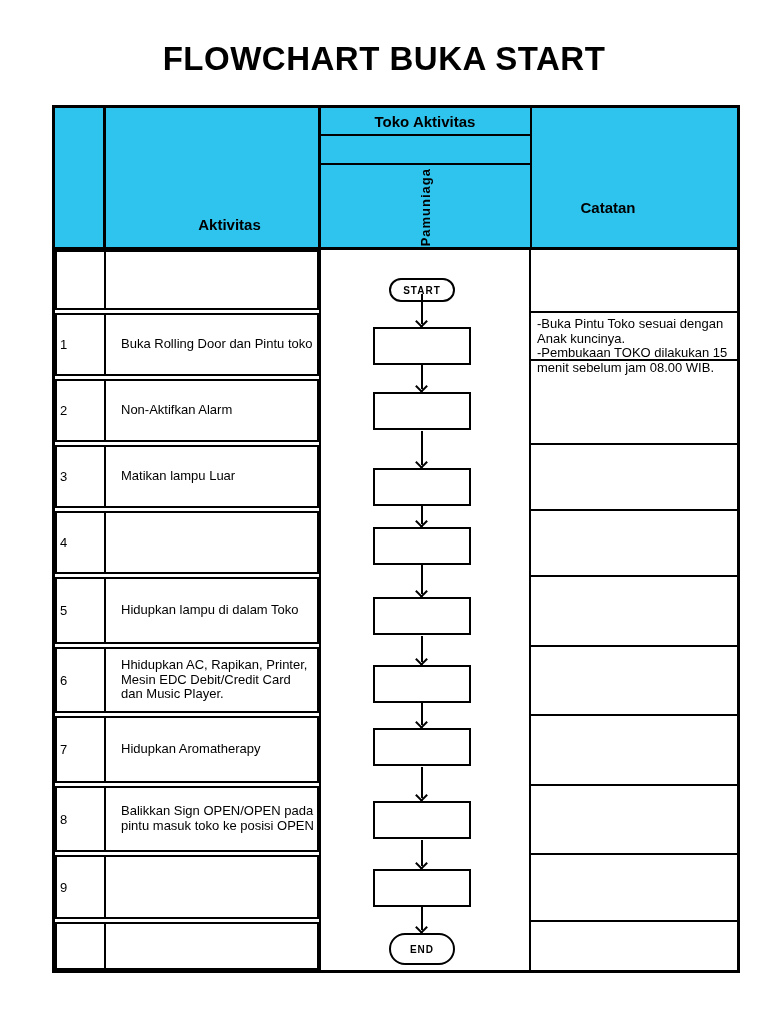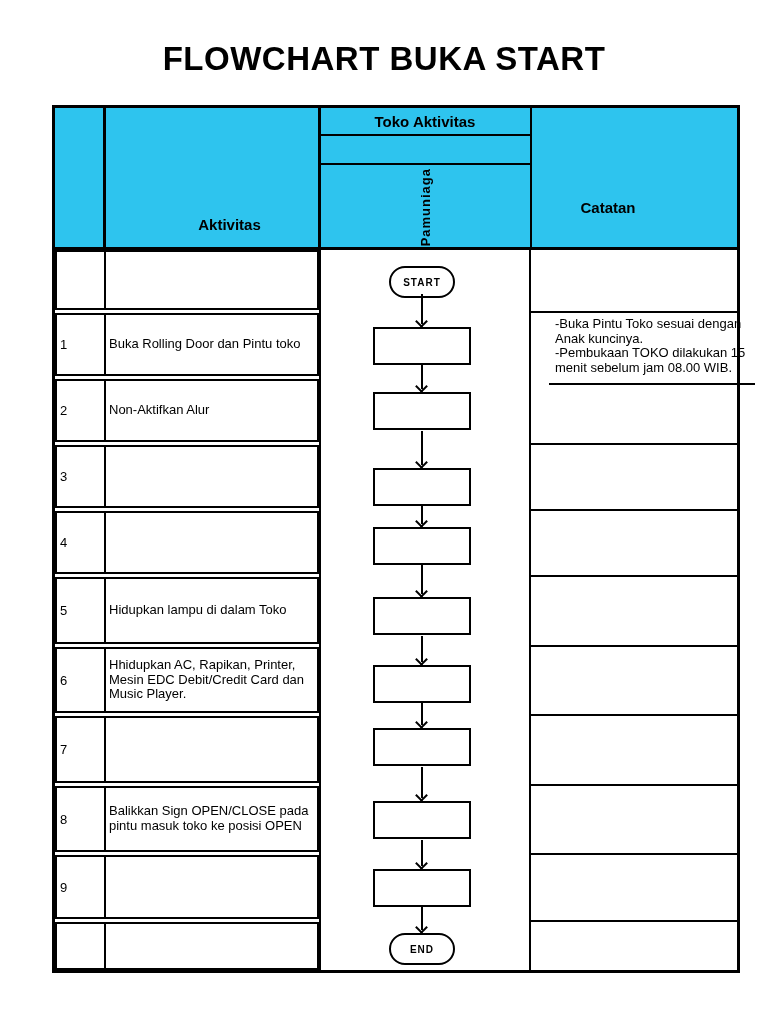--- a/index.html
+++ b/index.html
@@ -34,21 +34,21 @@
     position:absolute;left:0;width:264px;border:2.5px solid #000;box-sizing:border-box;
     background:#fff;
   }
   .rowbox .no{
     position:absolute;left:3px;top:0;bottom:0;width:44px;
     display:flex;align-items:center;font-size:13px;
   }
   .rowbox .nodiv{position:absolute;left:47px;top:0;bottom:0;width:2px;background:#000;}
   .rowbox .act{
     position:absolute;left:49px;right:2px;top:0;bottom:0;
-    display:flex;align-items:center;padding-left:3px;box-sizing:border-box;
+    display:flex;align-items:center;padding-left:15px;box-sizing:border-box;
     font-size:13px;line-height:1.15;
   }
   .notecell{
     position:absolute;left:476px;width:206px;box-sizing:border-box;
     border-bottom:2px solid #000;padding:4px 4px 0 6px;
     font-size:13px;line-height:1.13;white-space:pre-line;
   }
   .notecell.last{border-bottom:none;}
   .lane{
     position:absolute;left:264px;top:0;width:212px;height:720px;
@@ -106,73 +106,75 @@
         <div class="act"></div>
       </div>
       <div class="rowbox" style="top:63px;height:63px;">
         <div class="no">1</div>
           <div class="nodiv"></div>
         <div class="act">Buka Rolling Door dan Pintu toko</div>
       </div>
       <div class="rowbox" style="top:129px;height:63px;">
         <div class="no">2</div>
           <div class="nodiv"></div>
-        <div class="act">Non-Aktifkan Alur</div>
+        <div class="act">Non-Aktifkan Alarm</div>
       </div>
       <div class="rowbox" style="top:195px;height:63px;">
         <div class="no">3</div>
           <div class="nodiv"></div>
+        <div class="act">Matikan lampu Luar</div>
       </div>
       <div class="rowbox" style="top:261px;height:63px;">
         <div class="no">4</div>
           <div class="nodiv"></div>
       </div>
       <div class="rowbox" style="top:327px;height:67px;">
         <div class="no">5</div>
           <div class="nodiv"></div>
         <div class="act">Hidupkan lampu di dalam Toko</div>
       </div>
       <div class="rowbox" style="top:397px;height:66px;">
         <div class="no">6</div>
           <div class="nodiv"></div>
         <div class="act">Hhidupkan AC, Rapikan, Printer, Mesin EDC Debit/Credit Card dan Music Player.</div>
       </div>
       <div class="rowbox" style="top:466px;height:67px;">
         <div class="no">7</div>
           <div class="nodiv"></div>
+        <div class="act">Hidupkan Aromatherapy</div>
       </div>
       <div class="rowbox" style="top:536px;height:66px;">
         <div class="no">8</div>
           <div class="nodiv"></div>
-        <div class="act">Balikkan Sign OPEN/CLOSE pada pintu masuk toko ke posisi OPEN</div>
+        <div class="act">Balikkan Sign OPEN/OPEN pada pintu masuk toko ke posisi OPEN</div>
       </div>
       <div class="rowbox" style="top:605px;height:64px;">
         <div class="no">9</div>
           <div class="nodiv"></div>
       </div>
       <div class="rowbox" style="top:672px;height:48px;">
         <div class="no"></div>
           <div class="nodiv"></div>
         <div class="act"></div>
       </div>
 
       <div class="notecell" style="top:0;height:63px;"></div>
-      <div class="notecell" style="top:63px;height:72px;margin-left:18px;">-Buka Pintu Toko sesuai dengan Anak kuncinya.
+      <div class="notecell" style="top:63px;height:48px;">-Buka Pintu Toko sesuai dengan Anak kuncinya.
 -Pembukaan TOKO dilakukan 15 menit sebelum jam 08.00 WIB.</div>
       <div class="notecell" style="top:129px;height:66px;"></div>
       <div class="notecell" style="top:195px;height:66px;"></div>
       <div class="notecell" style="top:261px;height:66px;"></div>
       <div class="notecell" style="top:327px;height:70px;"></div>
       <div class="notecell" style="top:397px;height:69px;"></div>
       <div class="notecell" style="top:466px;height:70px;"></div>
       <div class="notecell" style="top:536px;height:69px;"></div>
       <div class="notecell" style="top:605px;height:67px;"></div>
       <div class="notecell last" style="top:672px;height:48px;"></div>
 
-      <div class="terminal" style="top:16px;height:32px;">START</div>
+      <div class="terminal" style="top:28px;height:24px;">START</div>
 
       <div class="arrow" style="top:44px;height:33px;">
           <div class="shaft"></div>
           <div class="head"></div>
         </div>
       <div class="proc" style="top:77px;"></div>
 
       <div class="arrow" style="top:115px;height:27px;">
           <div class="shaft"></div>
           <div class="head"></div>

